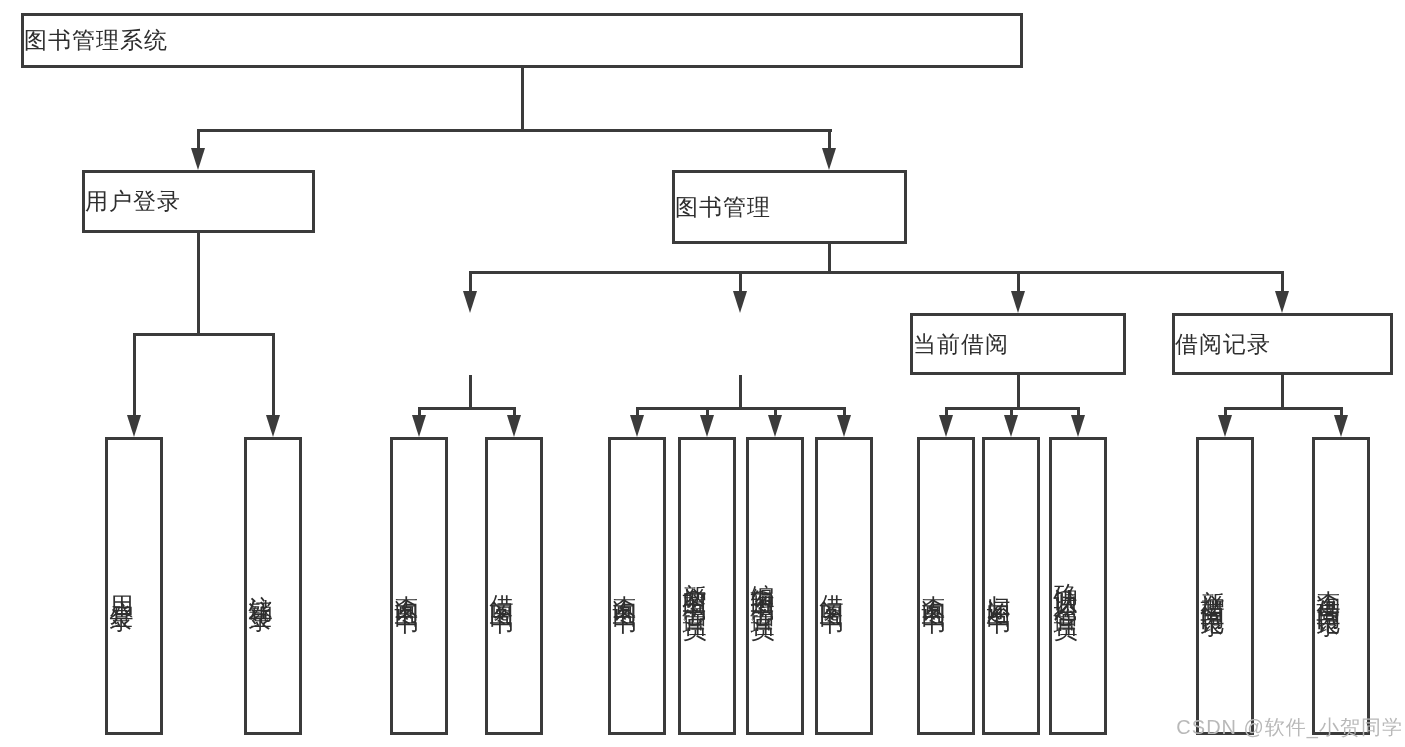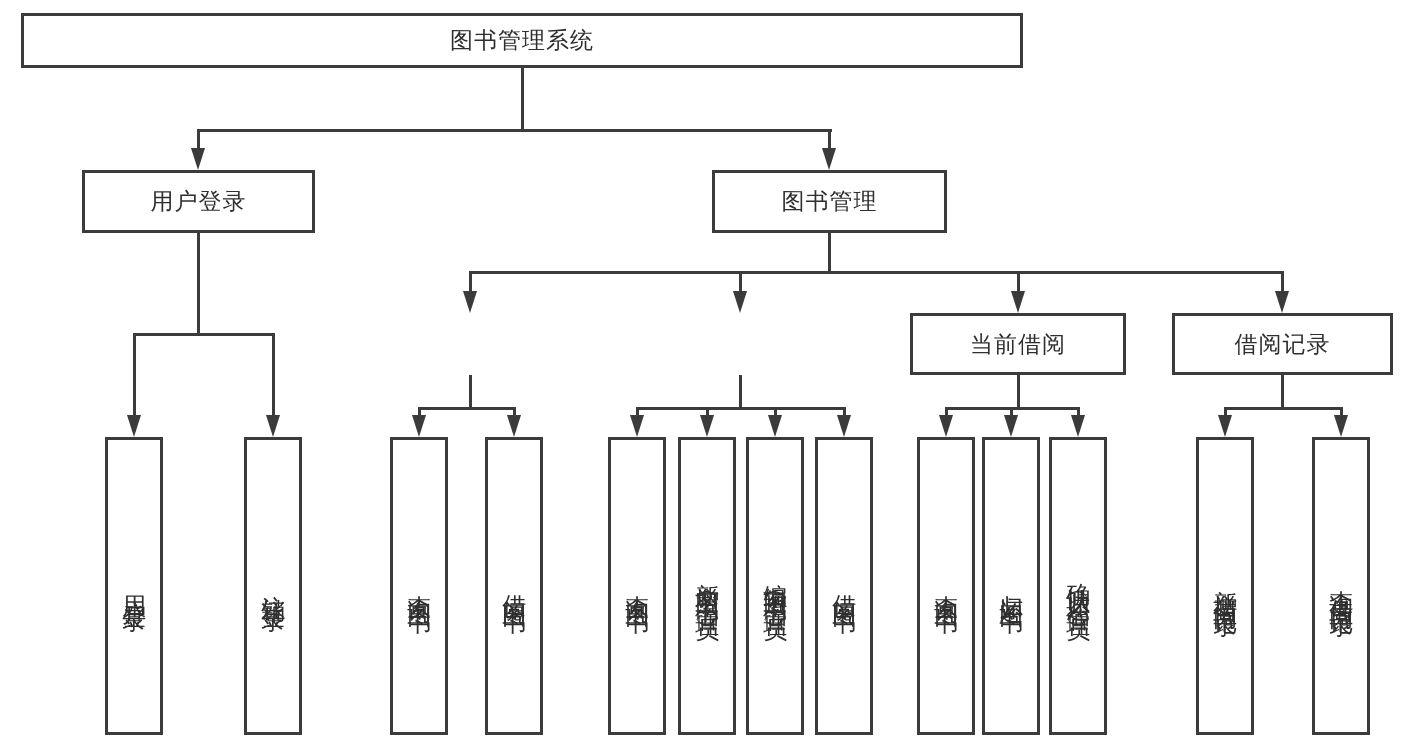--- a/index.html
+++ b/index.html
@@ -14,21 +14,21 @@
     width:1405px;height:747px;
     background:var(--bg);
     font-family:"Liberation Sans", sans-serif;
     overflow:hidden;
   }
   .node{
     position:absolute;
     background:#fff;
     border:3px solid var(--line);
     box-sizing:border-box;
-    display:flex;align-items:center;justify-content:center;
+    display:flex;align-items:center;justify-content:flex-start;
   }
   .hlabel{
     font-size:23px;color:var(--text);letter-spacing:1px;white-space:nowrap;
   }
   .vlabel{
     writing-mode:vertical-rl;
     text-orientation:mixed;
     font-size:24px;color:var(--text);
     letter-spacing:5px;line-height:1.1;white-space:nowrap;
   }
@@ -112,21 +112,21 @@
     <div class="ar" style="left:1334px;top:415px"></div>
   </div>
 
   <div class="node" style="left:21px;top:13px;width:1002px;height:55px">
     <span class="hlabel">图书管理系统</span>
   </div>
 
   <div class="node" style="left:82px;top:170px;width:233px;height:63px">
     <span class="hlabel">用户登录</span>
   </div>
-  <div class="node" style="left:712px;top:170px;width:235px;height:63px">
+  <div class="node" style="left:672px;top:170px;width:235px;height:74px">
     <span class="hlabel">图书管理</span>
   </div>
 
   <div class="node" style="left:910px;top:313px;width:216px;height:62px">
     <span class="hlabel">当前借阅</span>
   </div>
   <div class="node" style="left:1172px;top:313px;width:221px;height:62px">
     <span class="hlabel">借阅记录</span>
   </div>
 
@@ -167,14 +167,15 @@
     <span class="vlabel">确认归还（管理员）</span>
   </div>
 
   <div class="node" style="left:1196px;top:437px;width:58px;height:298px">
     <span class="vlabel">新增借阅记录</span>
   </div>
   <div class="node" style="left:1312px;top:437px;width:58px;height:298px">
     <span class="vlabel">查询借阅记录</span>
   </div>
 
+  <div class="watermark">CSDN @软件_小贺同学</div>
 
 </div>
 
 </body></html>

